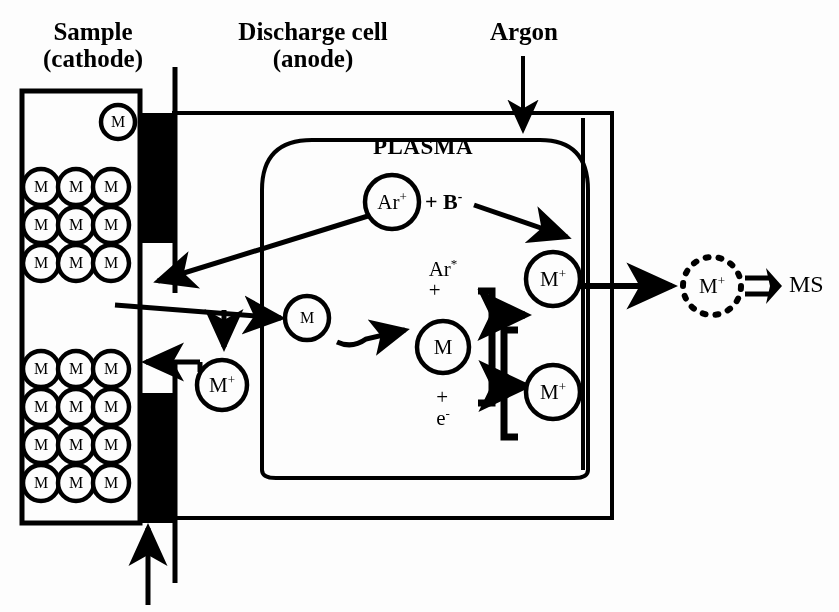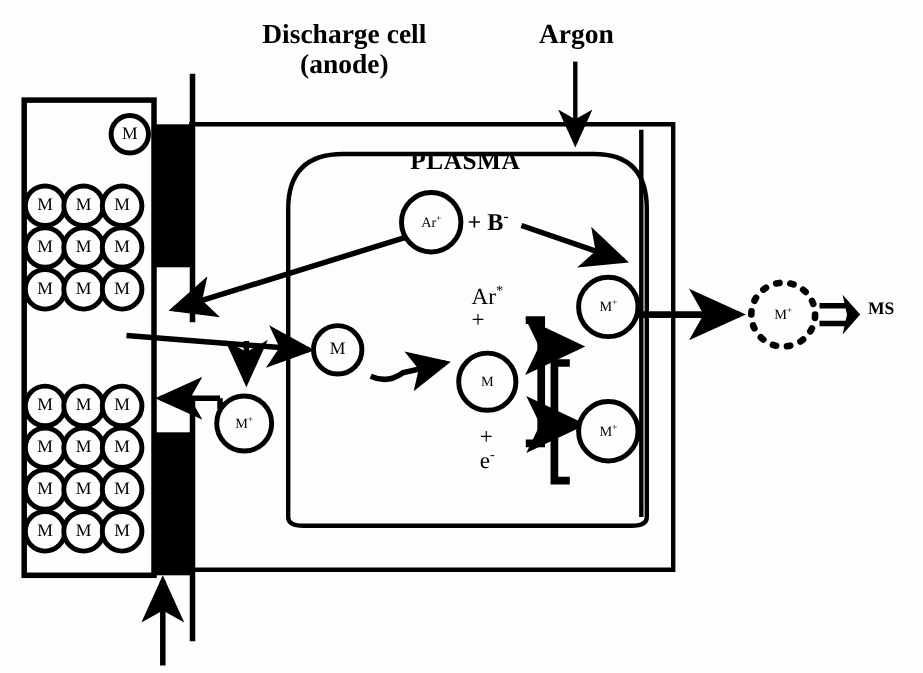--- a/index.html
+++ b/index.html
@@ -39,32 +39,32 @@
     font-size: 25px;
   }
   .lbl-plasma {
     font-size: 23px;
     letter-spacing: 0.5px;
   }
   .lbl-species {
     font-size: 22px;
   }
   .lbl-ms {
-    font-size: 16px;
-    font-weight: bold;
+    font-size: 24px;
+    font-weight: normal;
   }
   .sup {
     font-size: 0.62em;
     vertical-align: super;
     line-height: 0;
   }
   .circ-label {
     position: absolute;
     font-family: "Liberation Serif", "DejaVu Serif", serif;
-    font-size: 13px;
+    font-size: 21px;
     font-weight: normal;
     color: #000;
     white-space: nowrap;
     transform: translate(-50%, -50%);
     text-align: center;
   }
   .circ-label.small {
     font-size: 16px;
   }
   .stack {
@@ -208,20 +208,24 @@
         <circle cx="392" cy="202" r="27" fill="#fdfdfd" stroke="#000000" stroke-width="4.5"></circle>
         <circle cx="307" cy="318" r="22" fill="#fdfdfd" stroke="#000000" stroke-width="4.5"></circle>
         <circle cx="443" cy="347" r="26" fill="#fdfdfd" stroke="#000000" stroke-width="4.5"></circle>
         <circle cx="553" cy="279" r="27" fill="#fdfdfd" stroke="#000000" stroke-width="4.5"></circle>
         <circle cx="553" cy="392" r="27" fill="#fdfdfd" stroke="#000000" stroke-width="4.5"></circle>
         <circle cx="222" cy="385" r="25" fill="#fdfdfd" stroke="#000000" stroke-width="4.5"></circle>
       </g>
 
   </svg>
 
+  <div class="lbl lbl-top" style="left:28px; top:18px; width:130px;">
+    <div>Sample</div>
+    <div>(cathode)</div>
+  </div>
 
   <div class="lbl lbl-top" style="left:213px; top:18px; width:200px;">
     <div>Discharge cell</div>
     <div>(anode)</div>
   </div>
 
   <div class="lbl lbl-plasma" style="left:358px; top:135px; width:130px;">PLASMA</div>
 
   <div class="lbl lbl-top" style="left:476px; top:18px; width:96px;">Argon</div>
 

